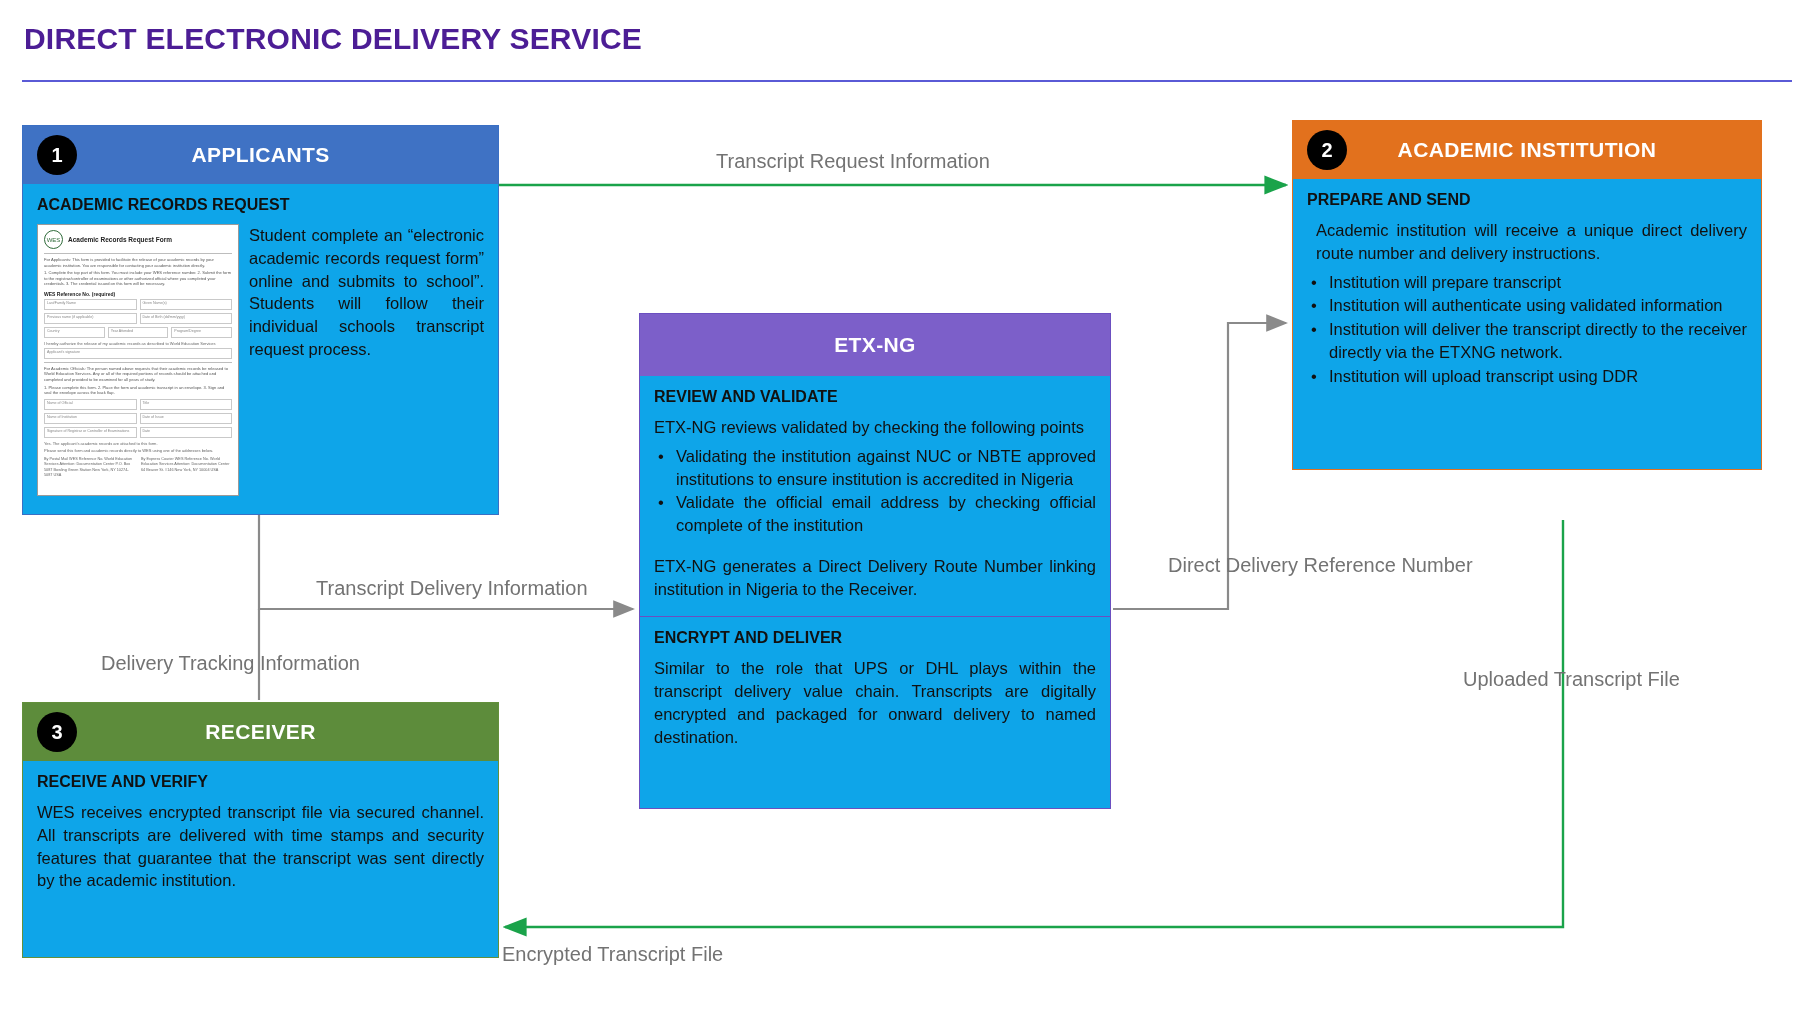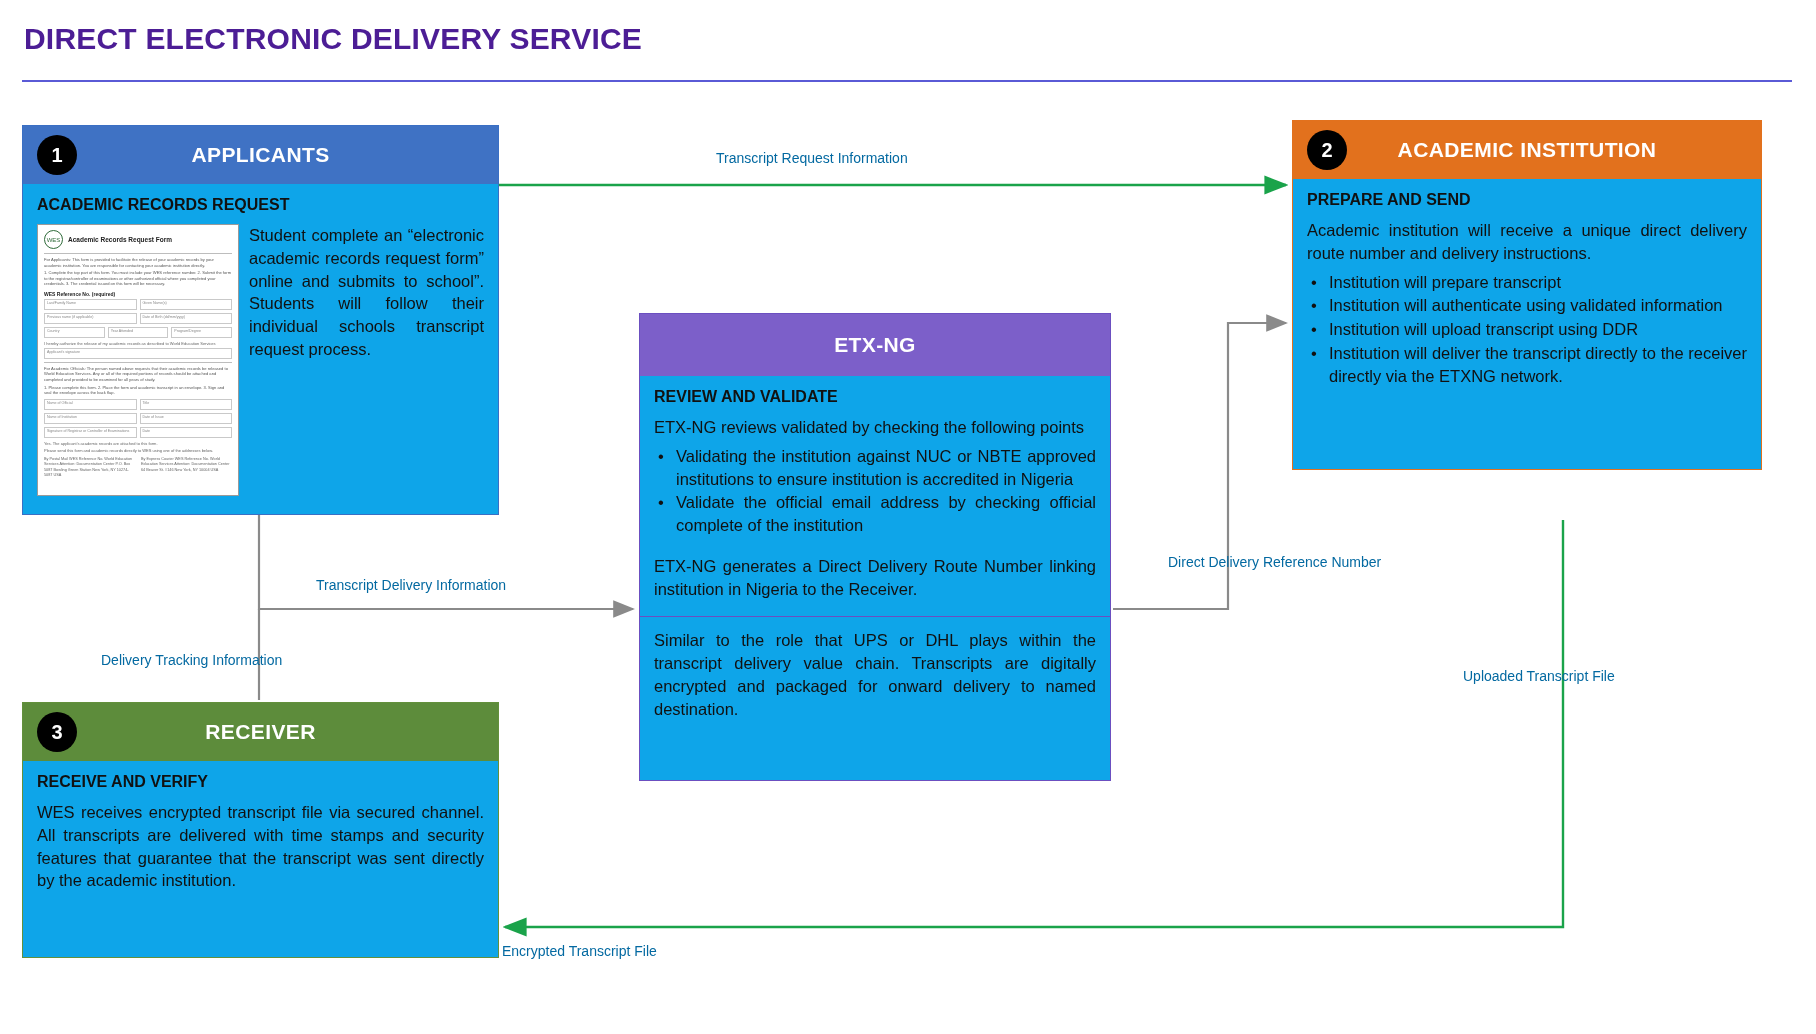--- a/index.html
+++ b/index.html
@@ -204,22 +204,22 @@
     top: 702px;
     width: 477px;
     border: 1.5px solid #63903c;
   }
   #receiver .panel-header { background: #5d8c3b; }
   #receiver .panel-body { height: 196px; }
 
   
   .conn-label {
     position: absolute;
-    font-size: 14px;
-    color: #0369a1;
+    font-size: 20px;
+    color: #737373;
     white-space: nowrap;
   }
 
   
   #arrows {
     position: absolute;
     left: 0; top: 0;
     width: 1816px;
     height: 1034px;
     pointer-events: none;
@@ -347,37 +347,38 @@
     <div class="panel-body" id="etxng-body-1">
       <div class="section-title">REVIEW AND VALIDATE</div>
       <div class="body-text" style="margin-bottom:6px;">ETX-NG reviews validated by checking the following points</div>
       <ul class="bullets">
         <li>Validating the institution against NUC or NBTE approved institutions to ensure institution is accredited in Nigeria</li>
         <li>Validate the official email address by checking official complete of the institution</li>
       </ul>
       <div class="body-text" style="margin-top:18px;">ETX-NG generates a Direct Delivery Route Number linking institution in Nigeria to the Receiver.</div>
     </div>
     <div class="panel-body" id="etxng-body-2">
+      <div class="section-title">ENCRYPT AND DELIVER</div>
       <div class="body-text">Similar to the role that UPS or DHL plays within the transcript delivery value chain. Transcripts are digitally encrypted and packaged for onward delivery to named destination.</div>
     </div>
   </div>
 
   <div class="panel" id="institution">
     <div class="panel-header">
       <div class="badge">2</div>
       <div class="hdr-title">ACADEMIC INSTITUTION</div>
     </div>
     <div class="panel-body">
       <div class="section-title">PREPARE AND SEND</div>
-      <div class="body-text" style="margin-bottom:6px;">Academic institution will receive a unique direct delivery route number and delivery instructions.</div>
+      <div class="body-text" style="margin-bottom:6px;margin-left:9px;">Academic institution will receive a unique direct delivery route number and delivery instructions.</div>
       <ul class="bullets">
         <li>Institution will prepare transcript</li>
         <li>Institution will authenticate using validated information</li>
+        <li>Institution will deliver the transcript directly to the receiver directly via the ETXNG network.</li>
         <li>Institution will upload transcript using DDR</li>
-        <li>Institution will deliver the transcript directly to the receiver directly via the ETXNG network.</li>
       </ul>
     </div>
   </div>
 
   <div class="panel" id="receiver">
     <div class="panel-header">
       <div class="badge">3</div>
       <div class="hdr-title">RECEIVER</div>
     </div>
     <div class="panel-body">

